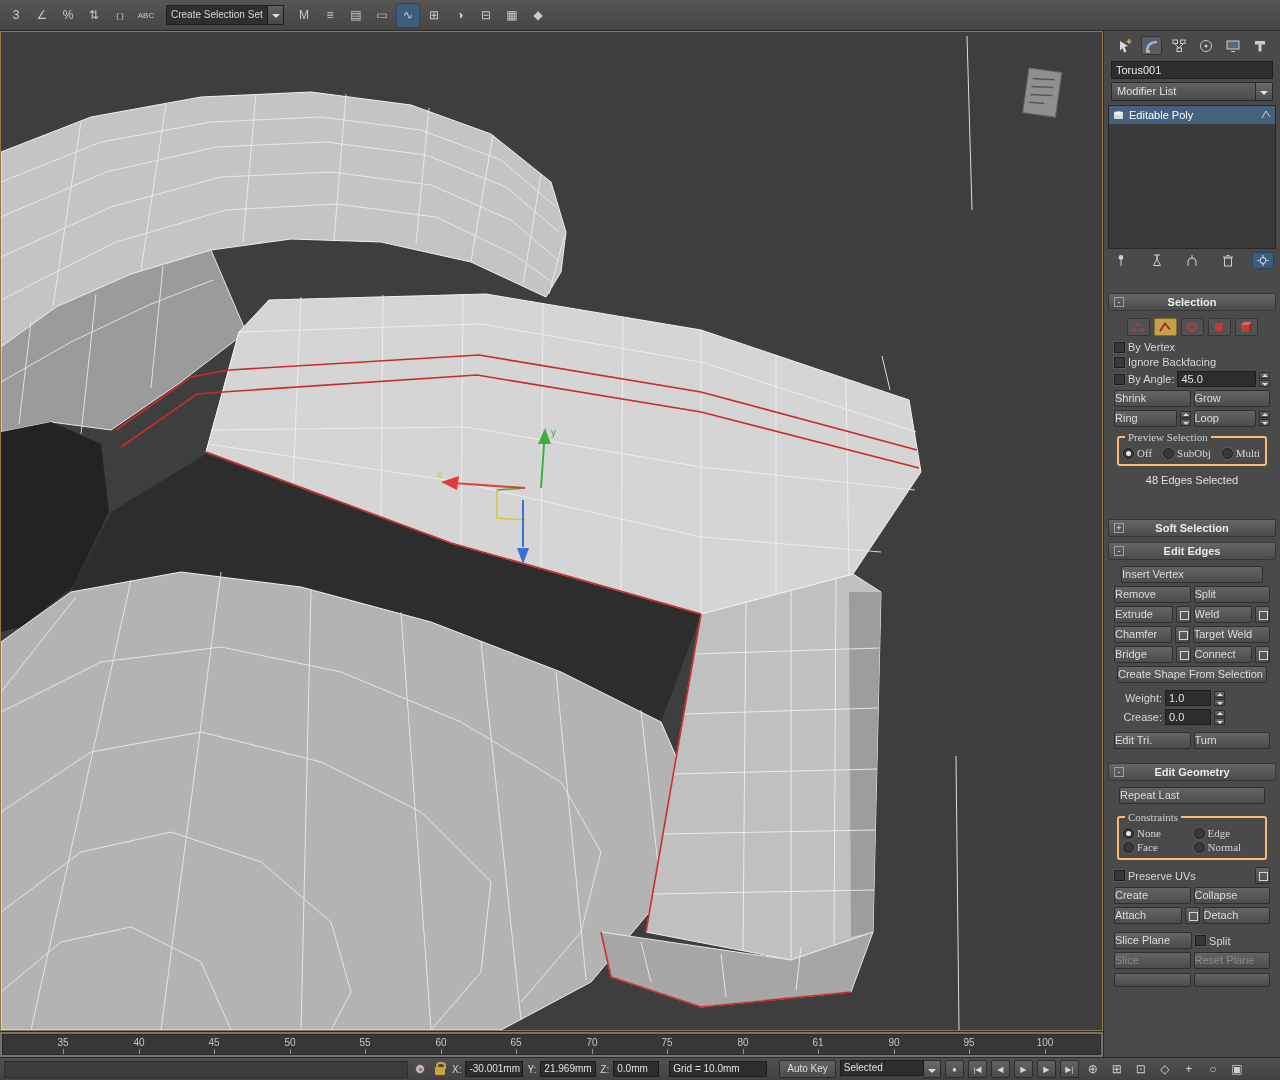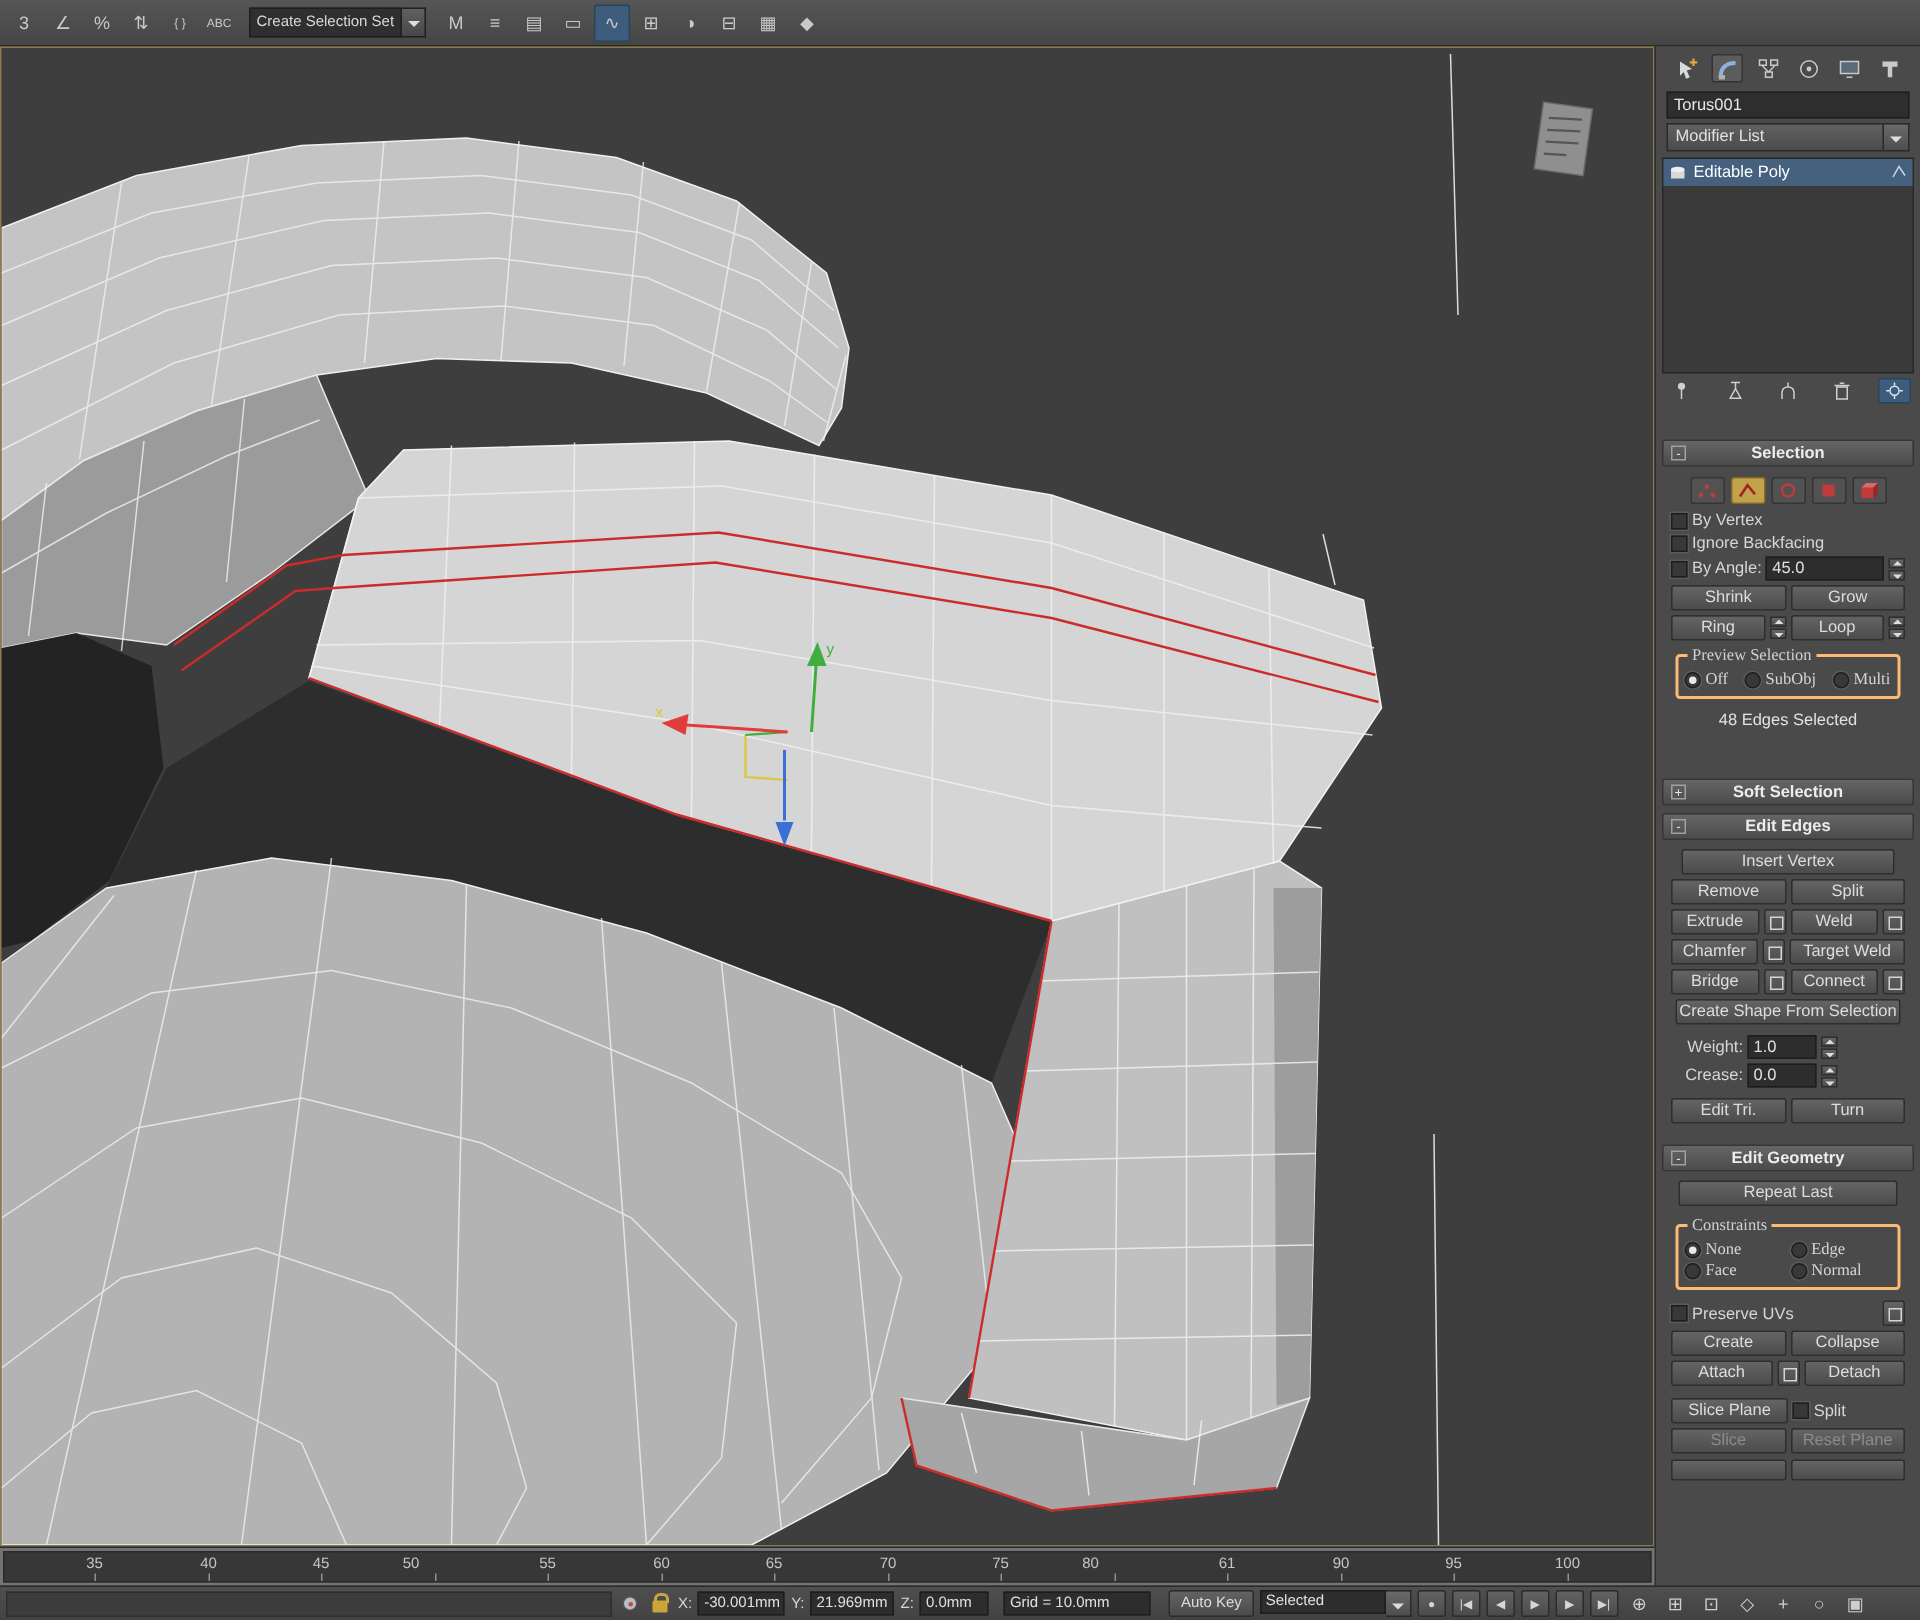--- a/index.html
+++ b/index.html
@@ -53,21 +53,21 @@
   .rollout { margin:5px 4px 0; }
   .ro-head { position:relative; height:18px; background:linear-gradient(#666,#4b4b4b);
              border:1px solid #363636; border-radius:2px; text-align:center; font-weight:bold;
              color:#ececec; line-height:16px; }
   .ro-toggle { position:absolute; left:5px; top:3px; width:10px; height:10px;
                border:1px solid #a0a0a0; color:#e8e8e8; font-size:9px; line-height:8px;
                text-align:center; font-weight:normal; }
   .ro-body { padding:3px 3px 6px; }
   .row { display:flex; gap:3px; margin:3px 3px; align-items:center; }
   .btn { flex:1; height:17px; background:linear-gradient(#646464,#4c4c4c); border:1px solid #2e2e2e;
-         border-radius:2px; color:#ddd; text-align:center; line-height:15px; overflow:hidden;
+         border-radius:2px; color:#ddd; line-height:15px; overflow:hidden;
          white-space:nowrap; }
   .btn.dis { color:#8b8b8b; }
   .sqbtn { flex:0 0 15px; height:17px; background:linear-gradient(#646464,#4c4c4c);
            border:1px solid #2e2e2e; border-radius:2px; position:relative; }
   .sqbtn::after { content:""; position:absolute; left:3px; top:4px; width:7px; height:7px;
                   border:1px solid #d5d5d5; }
   .cb { flex:0 0 11px; height:11px; background:#383838; border:1px solid #1d1d1d;
         box-shadow:0 0 0 1px #5a5a5a; }
   .radio { flex:0 0 11px; height:11px; border-radius:50%; background:#383838;
            border:1px solid #1d1d1d; box-shadow:0 0 0 1px #5a5a5a; position:relative; }
@@ -562,27 +562,27 @@
         </div>
       </div>
     </div>
   </div>
 
   <div class="timeline">
     <div class="tl-track">
       <span class="tick" style="left:60px">35</span>
       <span class="tick" style="left:136px">40</span>
       <span class="tick" style="left:211px">45</span>
-      <span class="tick" style="left:271px">50</span>
+      <span class="tick" style="left:287px">50</span>
       <span class="tick" style="left:362px">55</span>
       <span class="tick" style="left:438px">60</span>
       <span class="tick" style="left:513px">65</span>
       <span class="tick" style="left:589px">70</span>
       <span class="tick" style="left:664px">75</span>
-      <span class="tick" style="left:724px">80</span>
+      <span class="tick" style="left:740px">80</span>
       <span class="tick" style="left:815px">61</span>
       <span class="tick" style="left:891px">90</span>
       <span class="tick" style="left:966px">95</span>
       <span class="tick" style="left:1042px">100</span>
       <span class="tickline" style="left:60px"></span>
         <span class="tickline" style="left:136px"></span>
       <span class="tickline" style="left:211px"></span>
         <span class="tickline" style="left:287px"></span>
       <span class="tickline" style="left:362px"></span>
         <span class="tickline" style="left:438px"></span>

